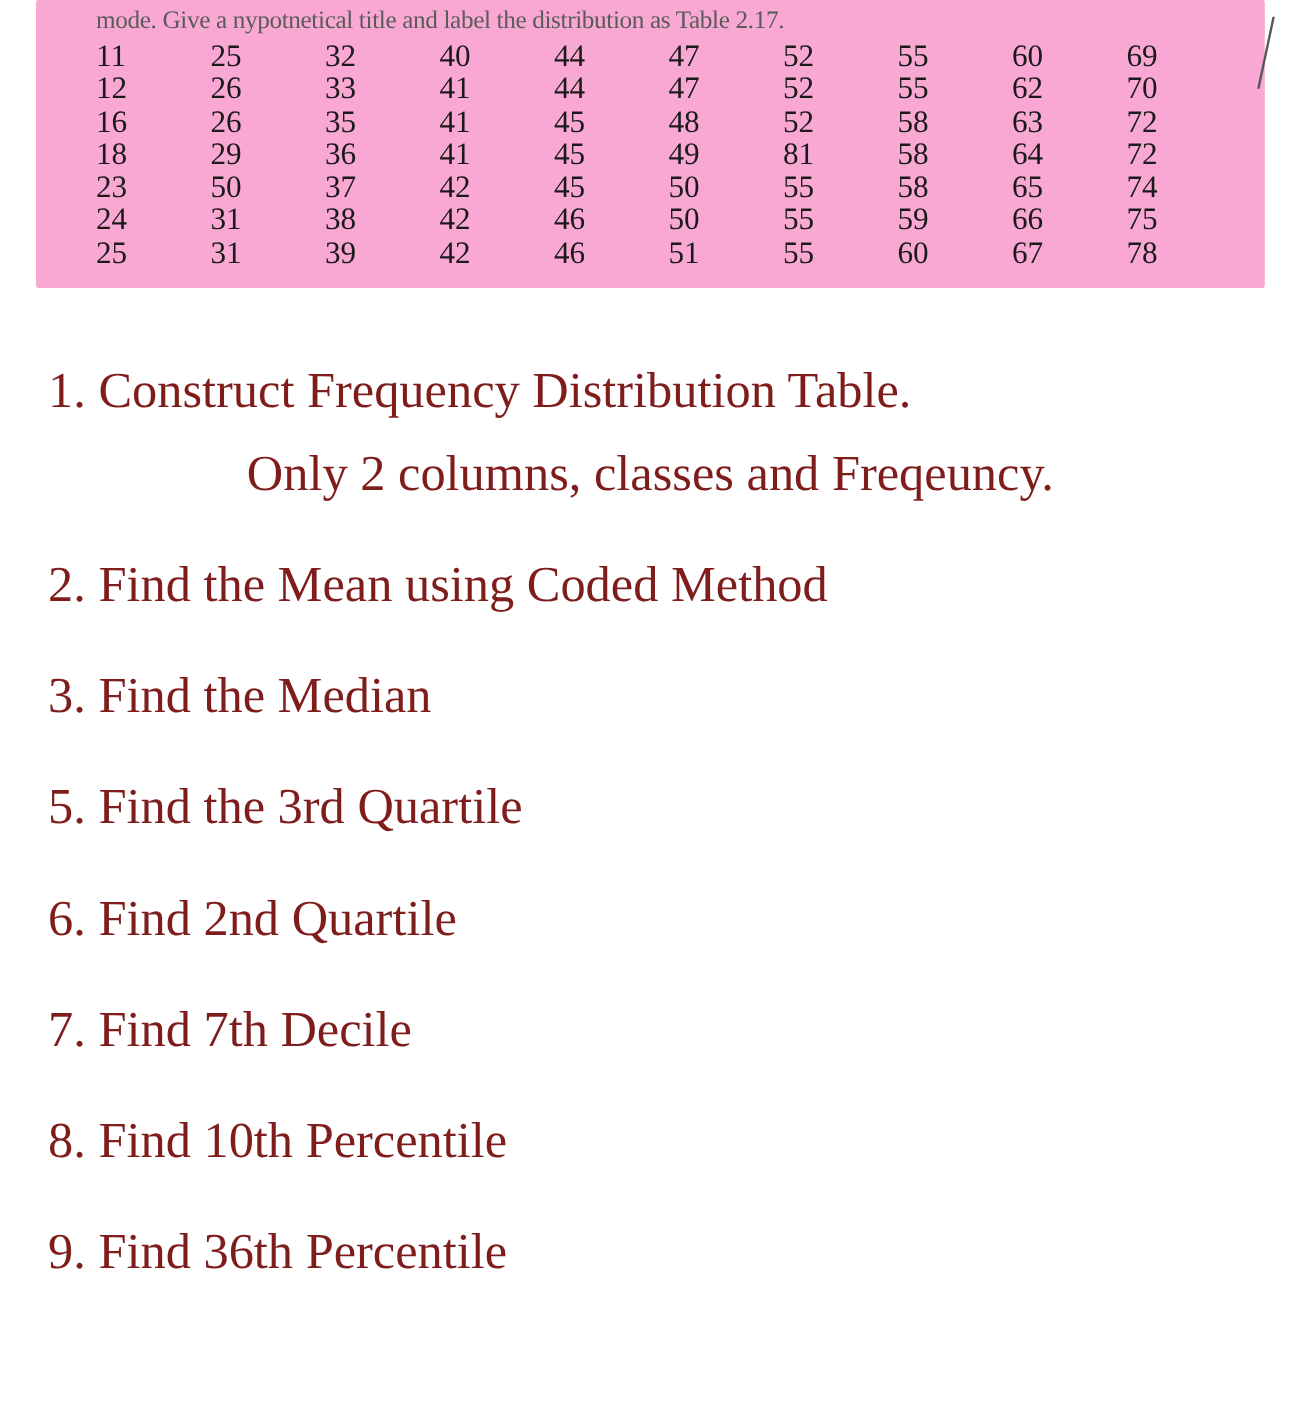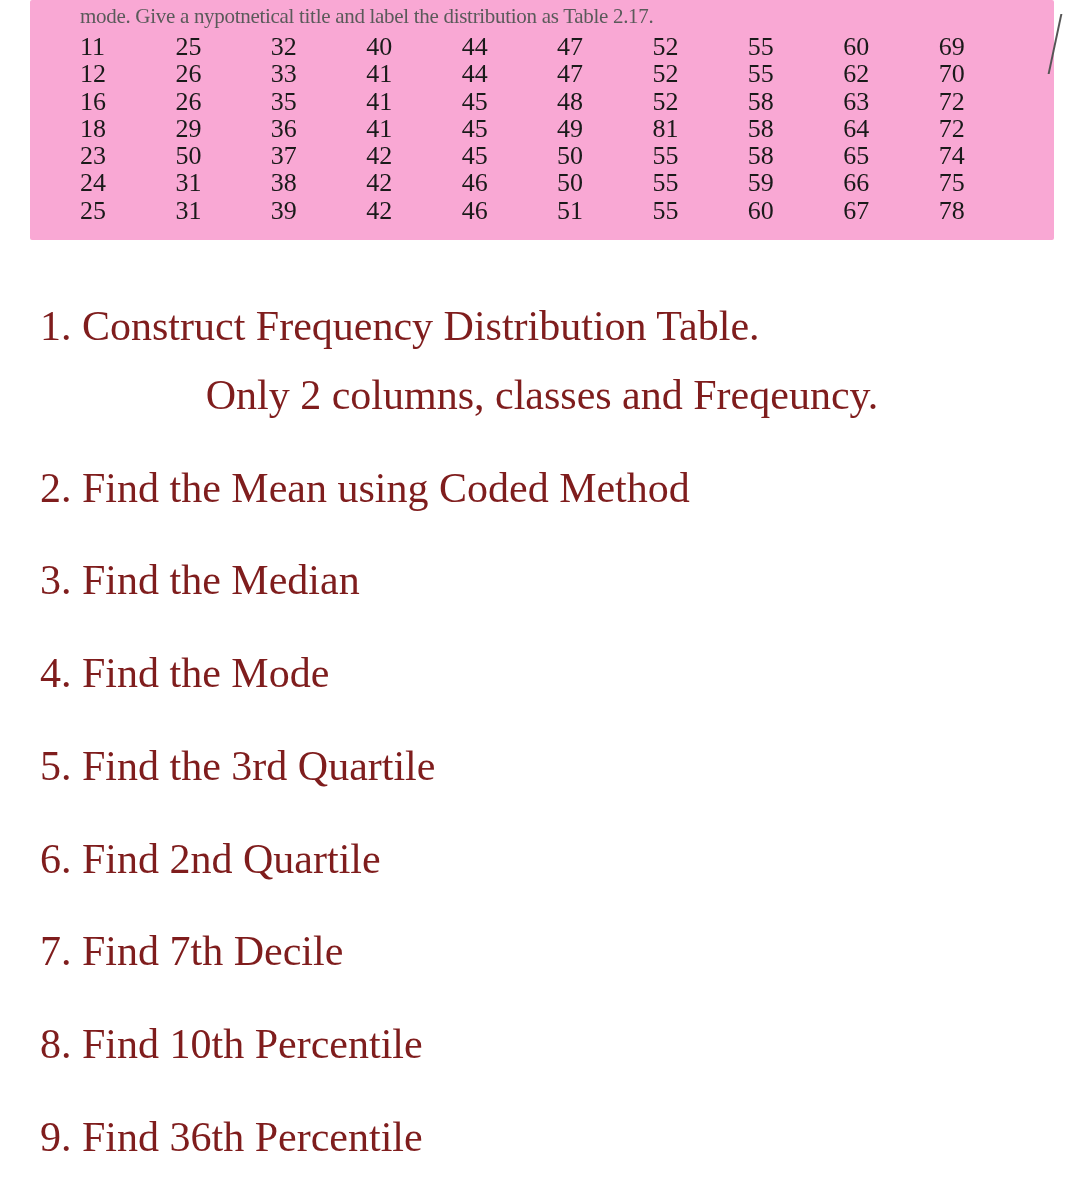--- a/index.html
+++ b/index.html
@@ -177,21 +177,20 @@
         </div>
       </div>
     <div class="corner-tick"></div>
   </div>
 
   <div class="questions" id="questions">
       <div class="question-line">1. Construct Frequency Distribution Table.</div>
       <div class="question-line continuation">Only 2 columns, classes and Freqeuncy.</div>
       <div class="question-line">2. Find the Mean using Coded Method</div>
       <div class="question-line">3. Find the Median</div>
-      <div class="question-line">4. Find the Mode</div>
       <div class="question-line">5. Find the 3rd Quartile</div>
       <div class="question-line">6. Find 2nd Quartile</div>
       <div class="question-line">7. Find 7th Decile</div>
       <div class="question-line">8. Find 10th Percentile</div>
       <div class="question-line">9. Find 36th Percentile</div>
     </div>
 
 </div>
 
 </body></html>

